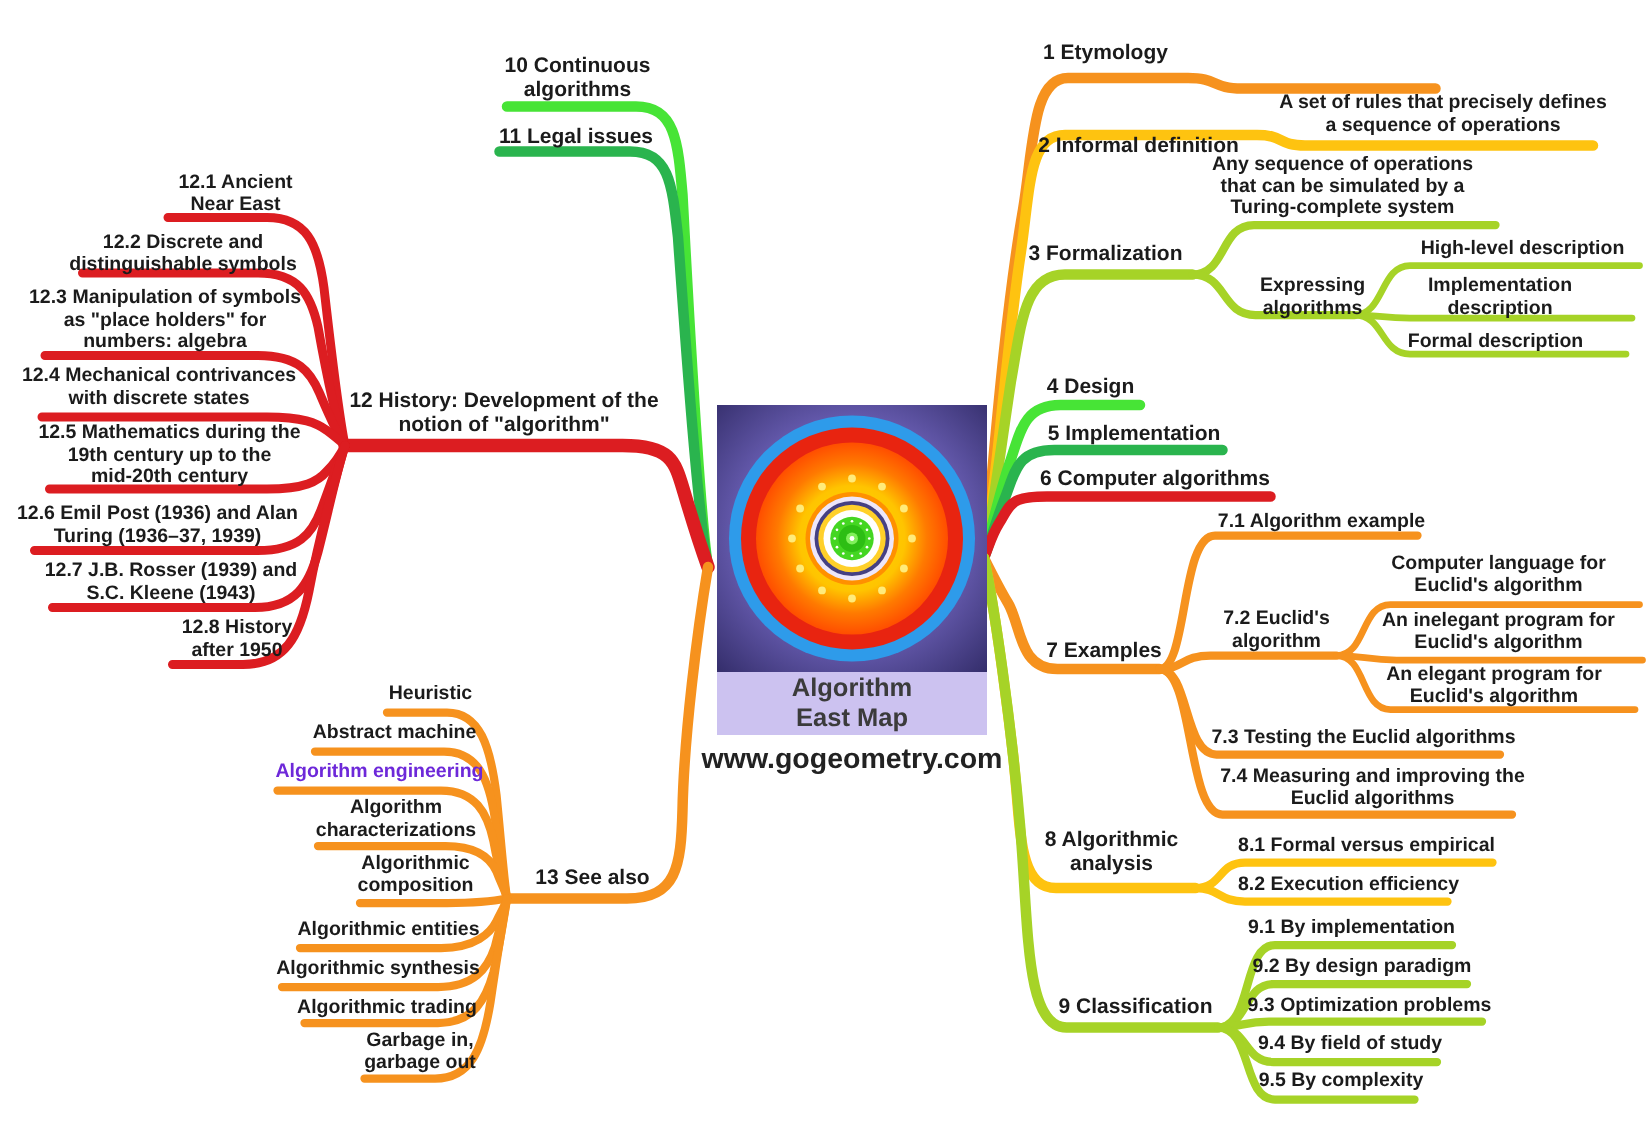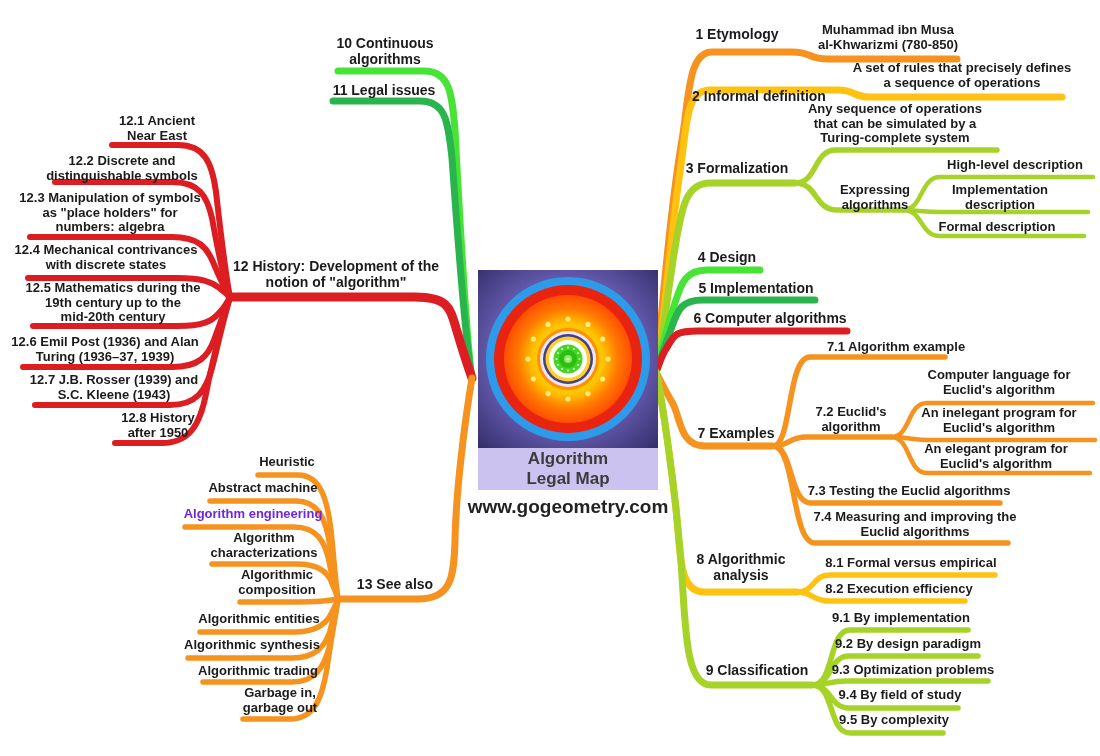--- a/index.html
+++ b/index.html
@@ -81,34 +81,33 @@
       <path d="M 212,564 L 297,564 C 318,564 327,572 331,581 C 334,589 337,594 338,599" fill="none" stroke="#F6921E" stroke-width="5.5" stroke-linecap="round" stroke-linejoin="round"></path>
       <path d="M 240,602 L 298,602 C 315,602 328,601 338,599" fill="none" stroke="#F6921E" stroke-width="5.5" stroke-linecap="round" stroke-linejoin="round"></path>
       <path d="M 200,632 L 294,632 C 317,632 327,622 331,614 C 334,608 337,603 338,599" fill="none" stroke="#F6921E" stroke-width="5.5" stroke-linecap="round" stroke-linejoin="round"></path>
       <path d="M 188,658 L 292,658 C 316,658 325,646 330,631 C 333,619 336,608 338,599" fill="none" stroke="#F6921E" stroke-width="5.5" stroke-linecap="round" stroke-linejoin="round"></path>
       <path d="M 203,682 L 292,682 C 316,682 324,666 329,648 C 333,631 336,612 338,599" fill="none" stroke="#F6921E" stroke-width="5.5" stroke-linecap="round" stroke-linejoin="round"></path>
       <path d="M 243,719 L 290,719 C 314,719 322,699 327,668 C 331,641 335,616 338,599" fill="none" stroke="#F6921E" stroke-width="5.5" stroke-linecap="round" stroke-linejoin="round"></path>
     </svg>
 
   <div class="label-layer">
       <div class="lbl main" style="left: 737px; top: 27px; color: rgb(27, 27, 27);">1 Etymology</div>
-      <div class="lbl child" style="left: 888px; top: 23px; color: rgb(27, 27, 27);">Muhammad ibn Musa<br>al-Khwarizmi (780-850)</div>
       <div class="lbl main" style="left: 759px; top: 69px; color: rgb(27, 27, 27); margin-top: 20px;">2 Informal definition</div>
       <div class="lbl child" style="left: 962px; top: 61px; color: rgb(27, 27, 27);">A set of rules that precisely defines<br>a sequence of operations</div>
       <div class="lbl main" style="left: 737px; top: 161px; color: rgb(27, 27, 27);">3 Formalization</div>
       <div class="lbl child" style="left: 895px; top: 102px; color: rgb(27, 27, 27);">Any sequence of operations<br>that can be simulated by a<br>Turing-complete system</div>
       <div class="lbl child" style="left: 875px; top: 183px; color: rgb(27, 27, 27);">Expressing<br>algorithms</div>
       <div class="lbl child" style="left: 1015px; top: 158px; color: rgb(27, 27, 27);">High-level description</div>
       <div class="lbl child" style="left: 1000px; top: 183px; color: rgb(27, 27, 27);">Implementation<br>description</div>
       <div class="lbl child" style="left: 997px; top: 220px; color: rgb(27, 27, 27);">Formal description</div>
       <div class="lbl main" style="left: 727px; top: 250px; color: rgb(27, 27, 27);">4 Design</div>
       <div class="lbl main" style="left: 756px; top: 281px; color: rgb(27, 27, 27);">5 Implementation</div>
       <div class="lbl main" style="left: 770px; top: 311px; color: rgb(27, 27, 27);">6 Computer algorithms</div>
       <div class="lbl main" style="left: 736px; top: 426px; color: rgb(27, 27, 27);">7 Examples</div>
-      <div class="lbl child" style="left: 881px; top: 340px; color: rgb(27, 27, 27); margin-left: 15px;">7.1 Algorithm example</div>
+      <div class="lbl child" style="left: 881px; top: 340px; color: rgb(27, 27, 27);">7.1 Algorithm example</div>
       <div class="lbl child" style="left: 851px; top: 405px; color: rgb(27, 27, 27);">7.2 Euclid's<br>algorithm</div>
       <div class="lbl child" style="left: 999px; top: 368px; color: rgb(27, 27, 27);">Computer language for<br>Euclid's algorithm</div>
       <div class="lbl child" style="left: 999px; top: 406px; color: rgb(27, 27, 27);">An inelegant program for<br>Euclid's algorithm</div>
       <div class="lbl child" style="left: 996px; top: 442px; color: rgb(27, 27, 27);">An elegant program for<br>Euclid's algorithm</div>
       <div class="lbl child" style="left: 909px; top: 484px; color: rgb(27, 27, 27);">7.3 Testing the Euclid algorithms</div>
       <div class="lbl child" style="left: 915px; top: 510px; color: rgb(27, 27, 27);">7.4 Measuring and improving the<br>Euclid algorithms</div>
       <div class="lbl main" style="left: 741px; top: 552px; color: rgb(27, 27, 27);">8 Algorithmic<br>analysis</div>
       <div class="lbl child" style="left: 911px; top: 556px; color: rgb(27, 27, 27);">8.1 Formal versus empirical</div>
       <div class="lbl child" style="left: 899px; top: 582px; color: rgb(27, 27, 27);">8.2 Execution efficiency</div>
       <div class="lbl main" style="left: 757px; top: 663px; color: rgb(27, 27, 27);">9 Classification</div>
@@ -195,20 +194,20 @@
             <circle cx="80" cy="83.2" r="0.9"></circle>
             <circle cx="84.2" cy="79" r="0.9"></circle>
         </g>
         <circle cx="90" cy="89" r="4" fill="#7FF05A"></circle>
         <circle cx="90" cy="89" r="1.6" fill="#FFFFFF"></circle>
       </g>
     </svg>
     <div class="center-titlebar" style="background: rgb(204, 194, 240);">
       <div>
         <span>Algorithm</span><br>
-        <span>Legal Map</span>
+        <span>East Map</span>
       </div>
     </div>
   </div>
 
   <div class="website">www.gogeometry.com</div>
 
 </div>
 
 </body></html>

